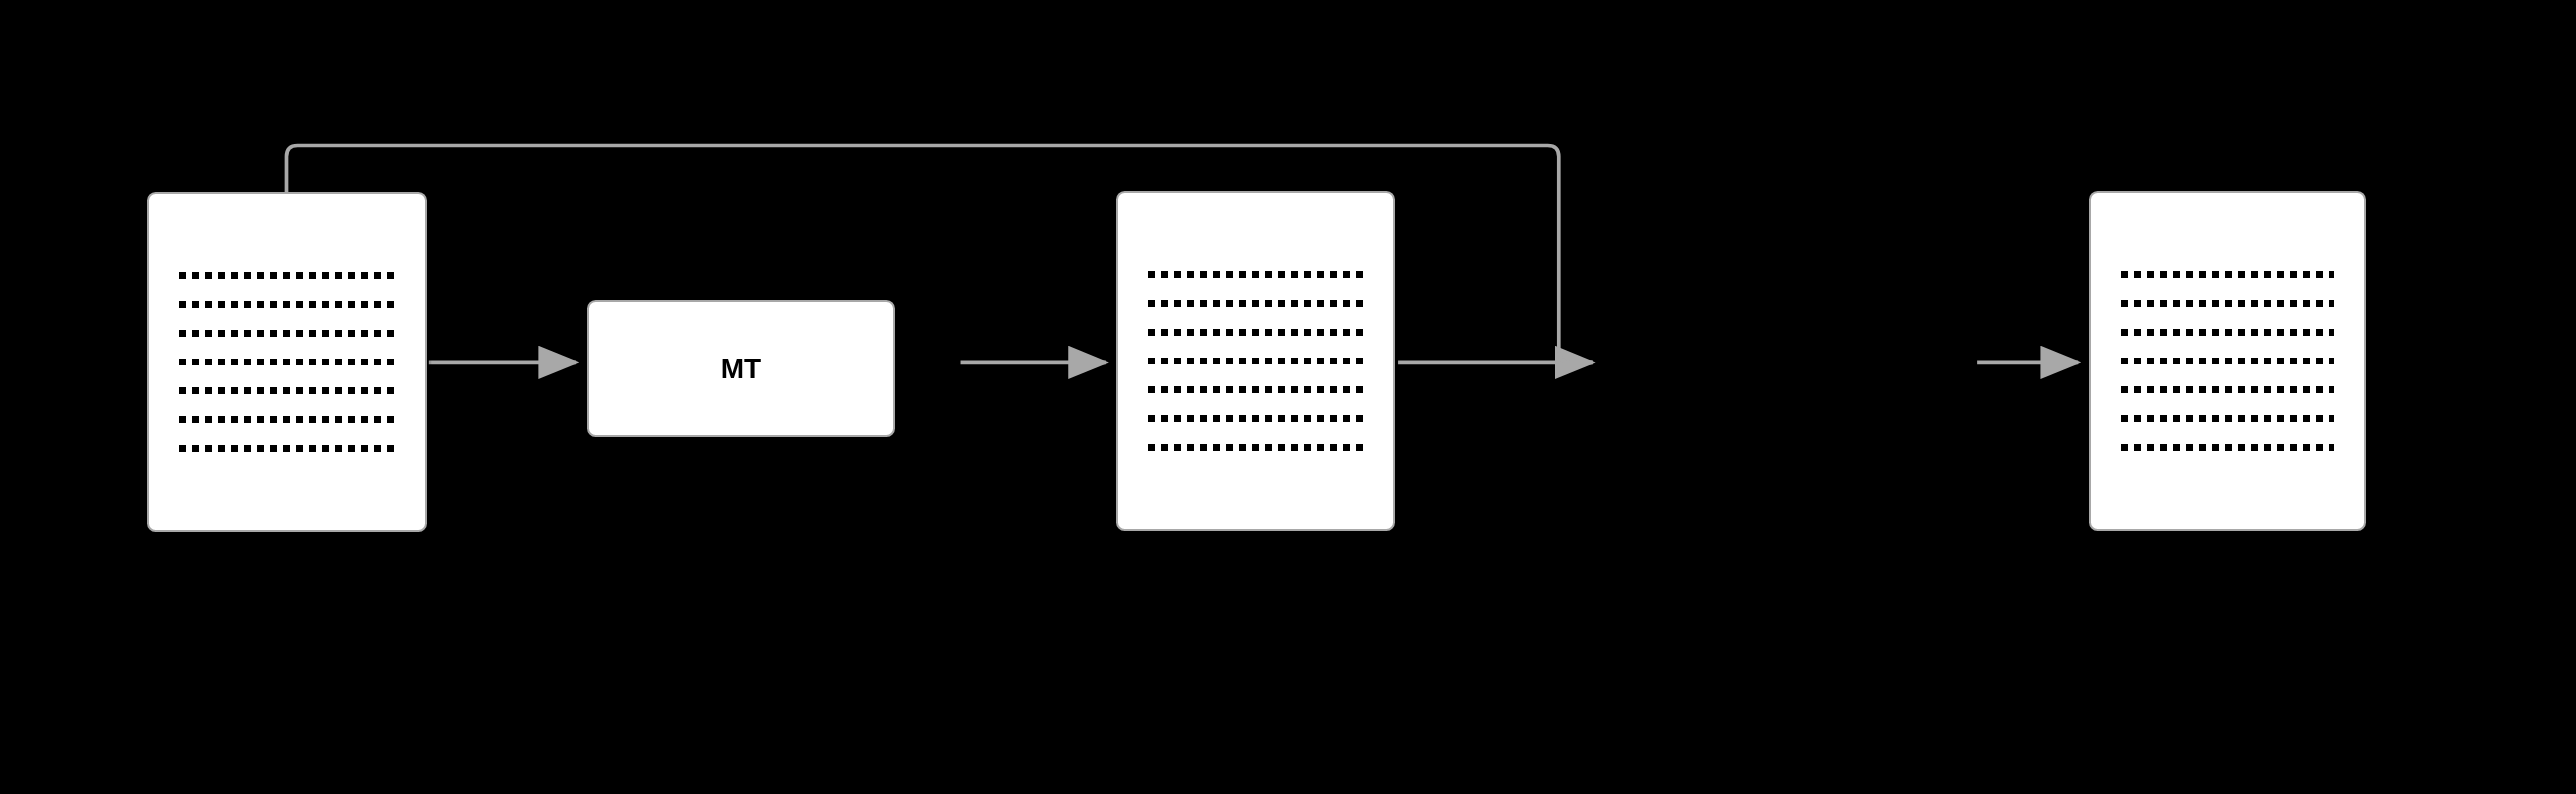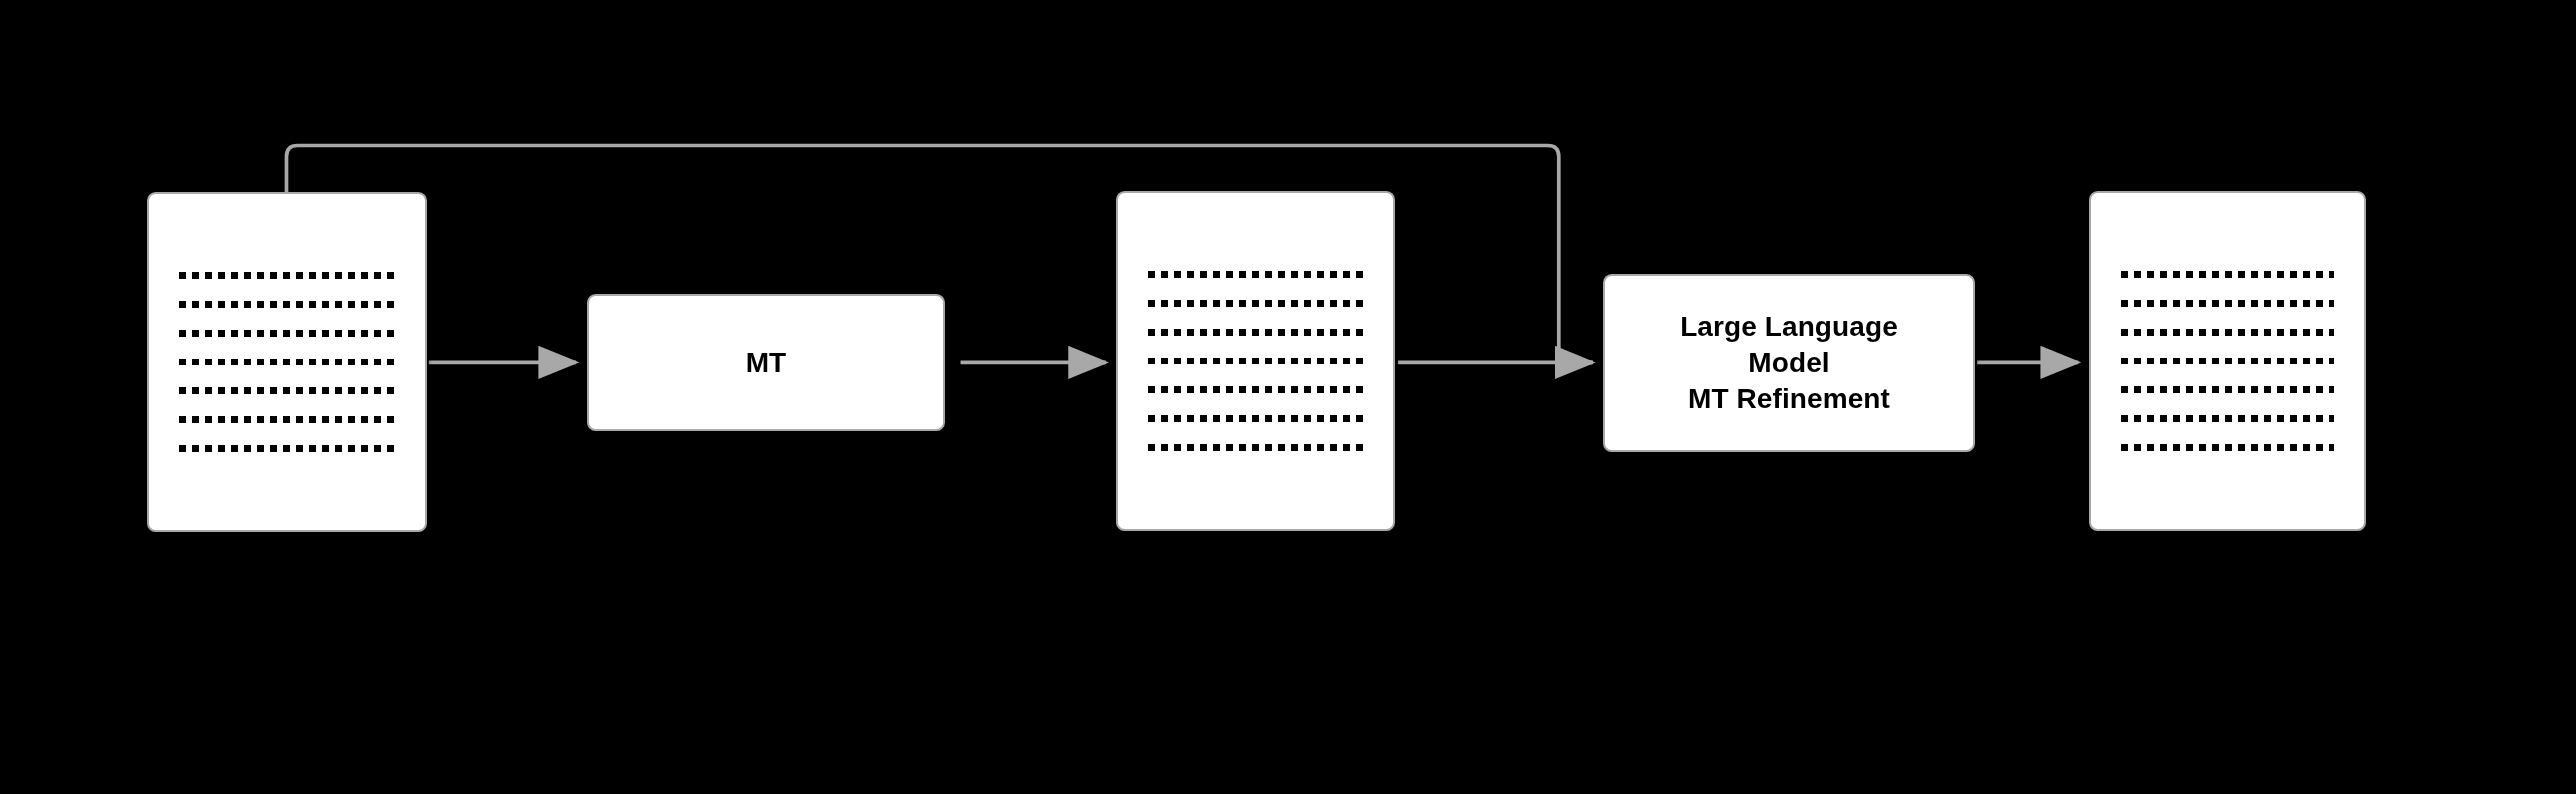--- a/index.html
+++ b/index.html
@@ -80,21 +80,21 @@
     line-height: 1.28;
     letter-spacing: 0.1px;
     white-space: pre-line;
   }
 
   
   #node-source-document {
     left: 147px;  top: 192px;  width: 280px;  height: 340px;
   }
   #node-mt {
-    left: 587px;  top: 294px;  width: 358px;  height: 137px;
+    left: 587px;  top: 300px;  width: 308px;  height: 137px;
   }
   #node-mt-output-document {
     left: 1116px; top: 191px;  width: 279px;  height: 340px;
   }
   #node-llm {
     left: 1603px; top: 274px;  width: 372px;  height: 178px;
   }
   #node-refined-document {
     left: 2089px; top: 191px;  width: 277px;  height: 340px;
   }
@@ -163,25 +163,20 @@
       <div class="doc-line"></div>
       <div class="doc-line"></div>
       <div class="doc-line"></div>
       <div class="doc-line"></div>
       <div class="doc-line"></div>
       <div class="doc-line"></div>
       <div class="doc-line"></div>
     </div>
   </div>
 
-  <div class="node process-node" id="node-llm">
-    <div class="process-label">Large Language
-Model
-MT Refinement</div>
-  </div>
 
   <div class="node doc-node" id="node-refined-document">
     <div class="doc-lines">
       <div class="doc-line"></div>
       <div class="doc-line"></div>
       <div class="doc-line"></div>
       <div class="doc-line"></div>
       <div class="doc-line"></div>
       <div class="doc-line"></div>
       <div class="doc-line"></div>

